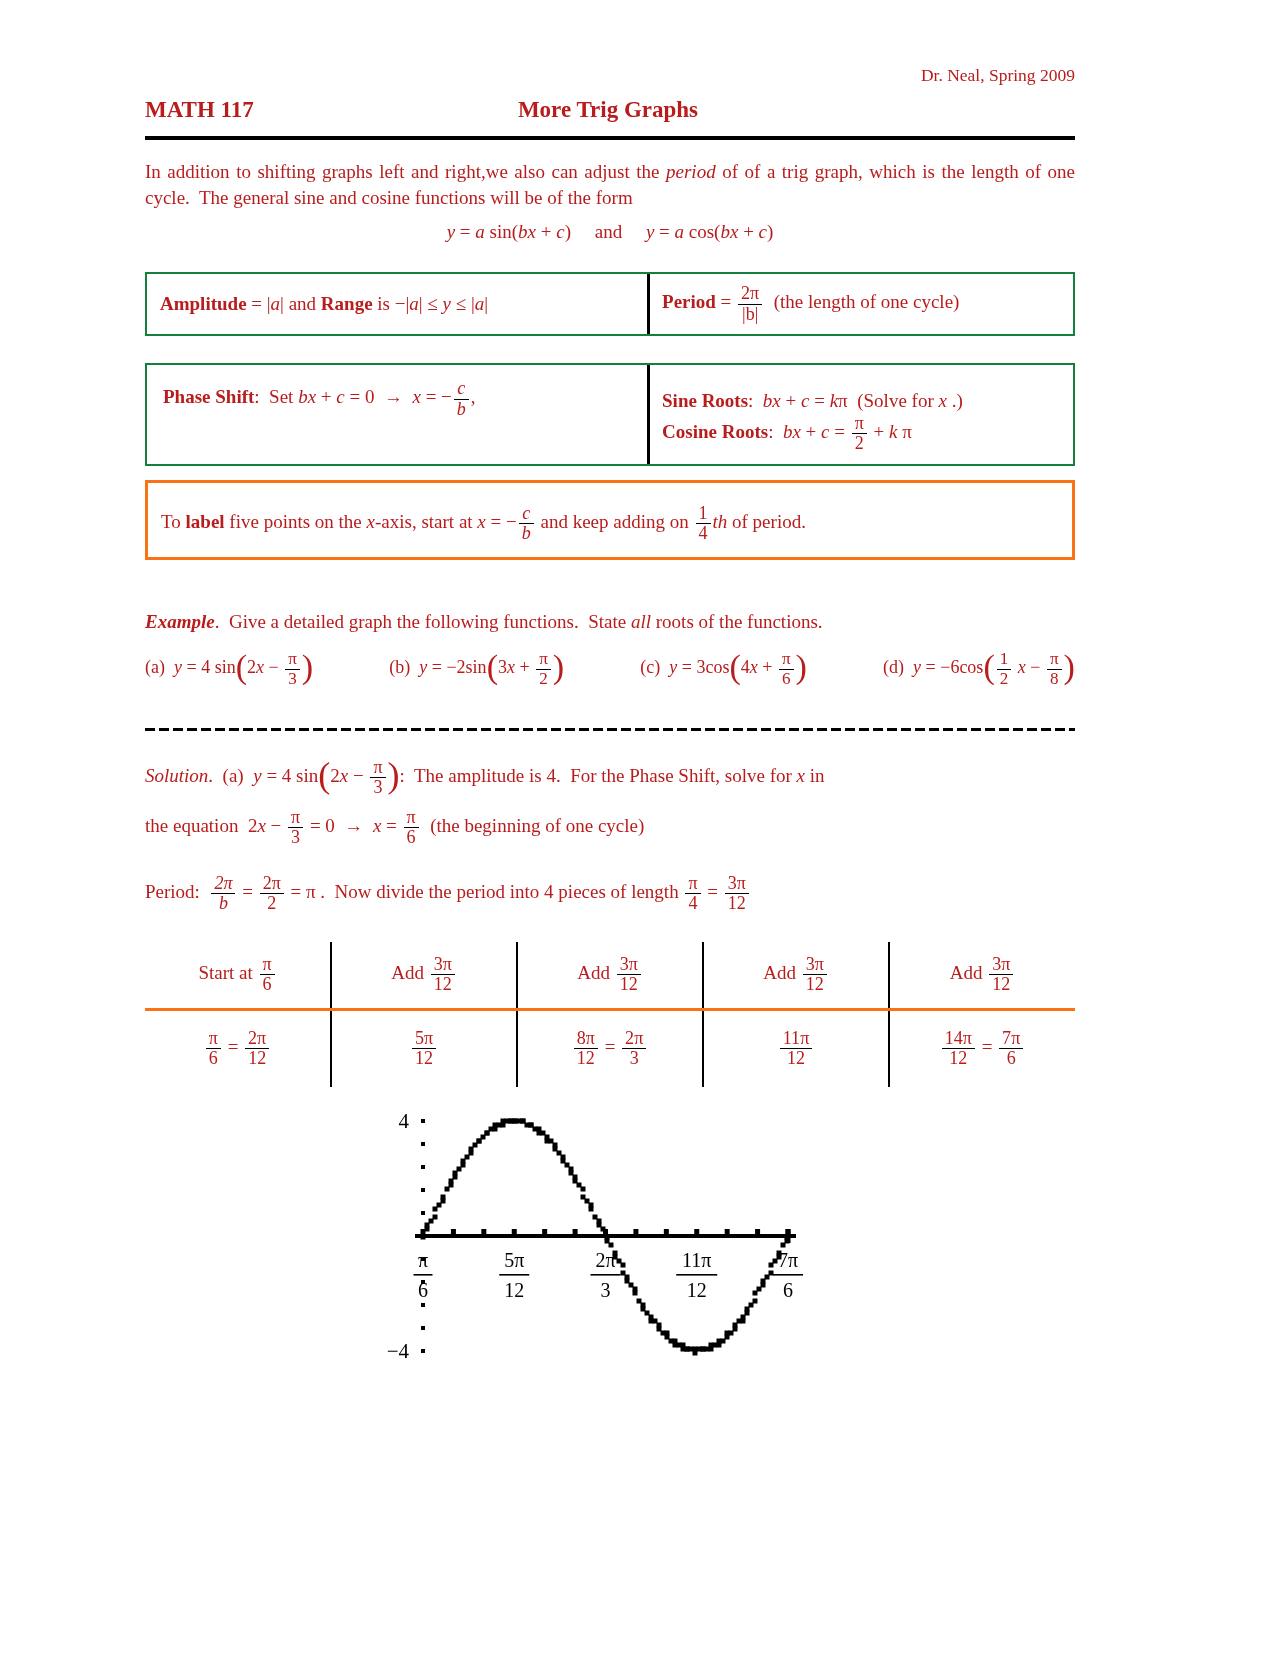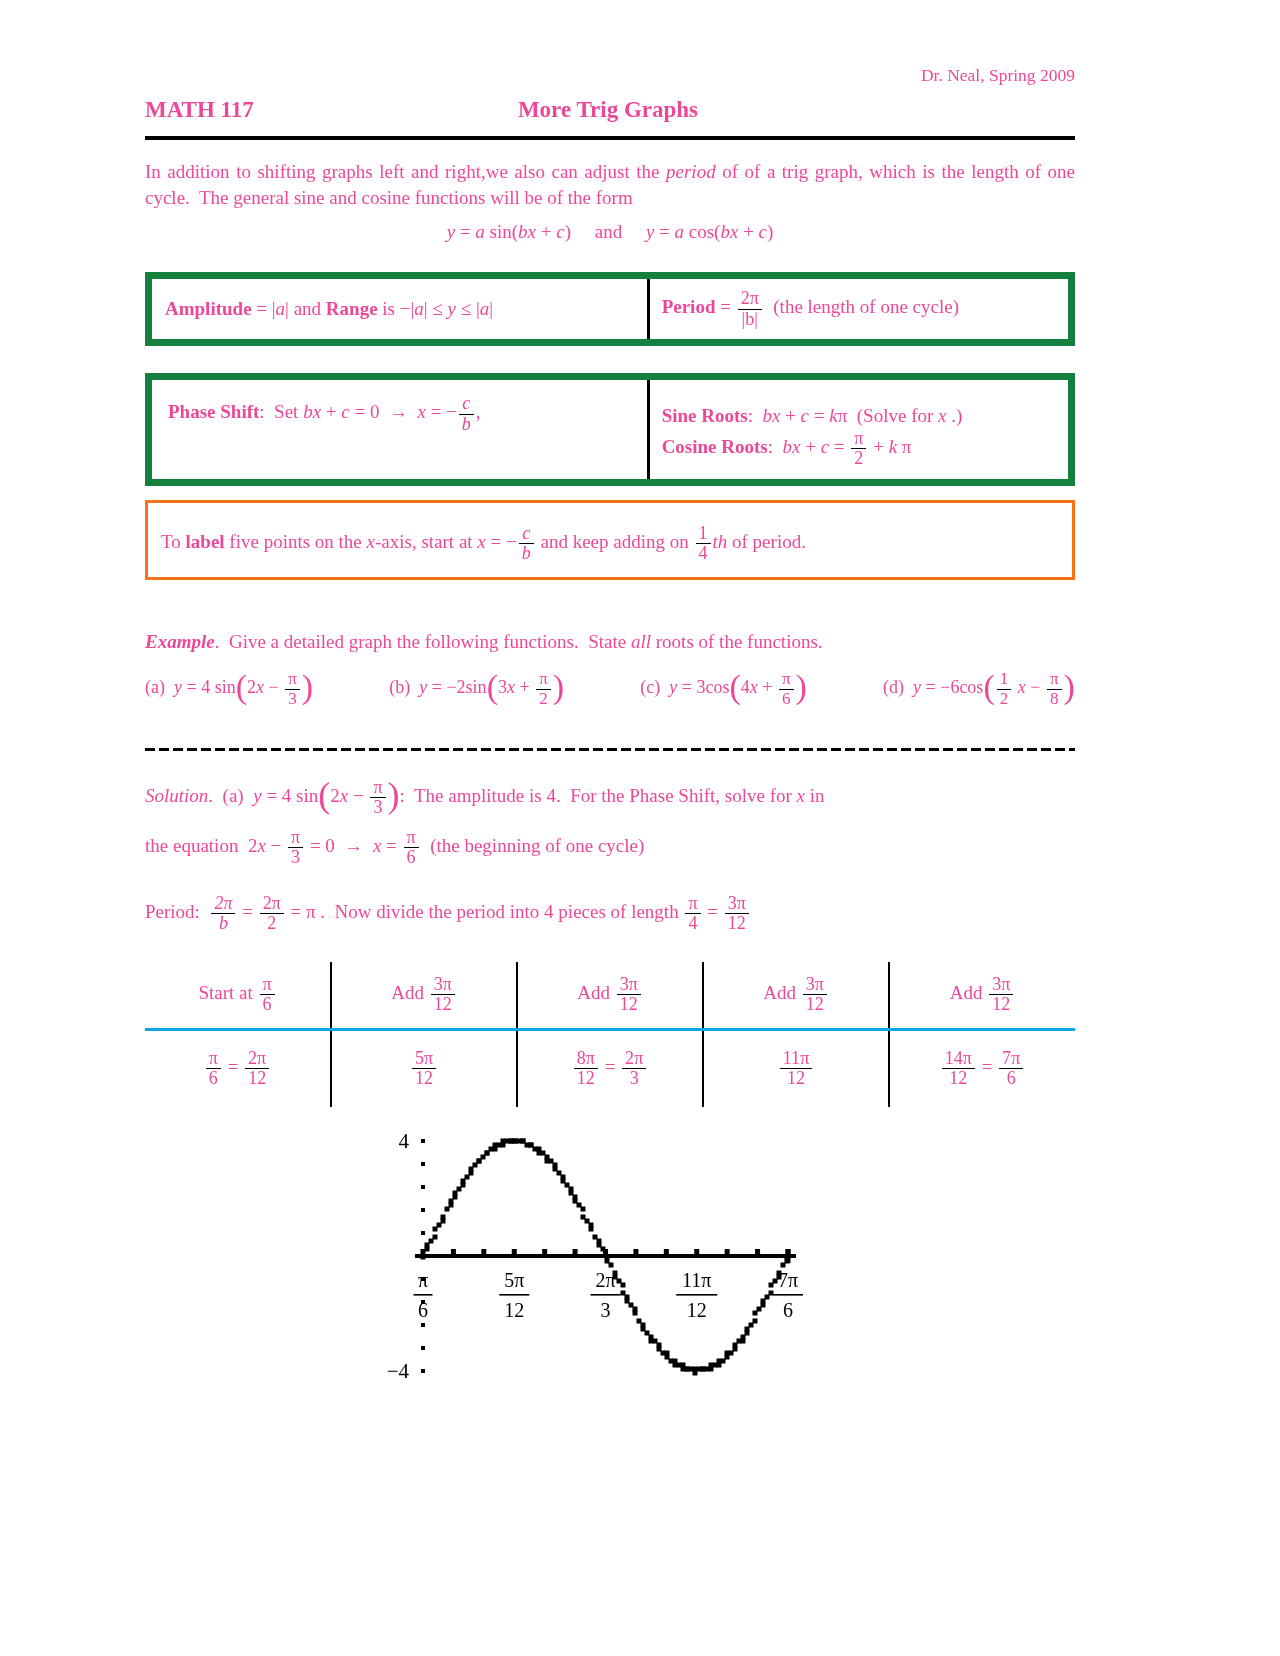--- a/index.html
+++ b/index.html
@@ -1,17 +1,17 @@
 <!DOCTYPE html>
 <html><head>
 <meta charset="utf-8">
 <style>
   html,body{margin:0;padding:0;background:#e8e8e8;}
   .page{
-    width:1280px;height:1656px;background:#ffffff;color:#ec4899;
+    width:1280px;height:1656px;background:#ffffff;color:#b91c1c;
     font-family:"Liberation Serif","DejaVu Serif",serif;
     font-size:19px;line-height:1.3;
     box-sizing:border-box;padding:64px 205px 0 145px;
     position:relative;overflow:hidden;margin:0 auto;
   }
   [data-rich]{white-space:pre-wrap;}
   .b{font-weight:700;}
   .i{font-style:italic;}
   .bi{font-weight:700;font-style:italic;}
   .big{font-size:1.9em;font-weight:400;line-height:0;vertical-align:-0.14em;}
@@ -23,21 +23,21 @@
 
   .author{text-align:right;font-size:17.5px;}
   .title-row{position:relative;margin-top:8px;font-size:23px;font-weight:700;height:32px;}
   .course{position:absolute;left:0;top:0;}
   .doc-title{position:absolute;left:0;right:4px;top:0;text-align:center;}
   .title-rule{height:4px;background:#000;margin-top:9px;}
 
   .intro{margin-top:19px;text-align:justify;line-height:1.36;}
   .formula-line{text-align:center;margin-top:10px;}
 
-  .info-box{border:7px solid #15803d;display:flex;margin-top:27px;}
+  .info-box{border:2px solid #15803d;display:flex;margin-top:27px;}
   .info-box .cell-l{width:54%;box-sizing:border-box;padding:13px 8px 13px 13px;
                     display:flex;flex-direction:column;justify-content:center;}
   .info-box .cell-r{flex:1;border-left:3px solid #000;box-sizing:border-box;
                     padding:10px 6px 10px 12px;display:flex;flex-direction:column;justify-content:center;}
   .box2 .cell-l{justify-content:space-between;padding-top:14px;padding-bottom:12px;padding-left:16px;}
   .box2 .cell-r{justify-content:space-between;padding-top:24px;padding-bottom:10px;}
   .box2 .cell-l > div:first-child{margin-bottom:6px;}
   .box3{border:3px solid #f97316;margin-top:14px;padding:21px 10px 13px 13px;}
 
   .example-line{margin-top:50px;}
@@ -45,21 +45,21 @@
                  align-items:center;font-size:18px;}
   .divider{margin-top:40px;height:2.5px;
            background:repeating-linear-gradient(90deg,#000 0 10px,transparent 10px 14px);}
   .solution-1{margin-top:27px;}
   .solution-2{margin-top:10px;}
   .period-line{margin-top:26px;}
 
   table.qtable{margin-top:28px;width:100%;border-collapse:collapse;}
   .qtable td{border-right:2.5px solid #000;text-align:center;vertical-align:middle;width:20%;}
   .qtable td:last-child{border-right:none;}
-  .qtable thead td{border-bottom:3px solid #0ea5e9;height:64px;}
+  .qtable thead td{border-bottom:3px solid #f97316;height:64px;}
   .qtable tbody td{height:74px;}
 
   .graph-wrap{margin-top:14px;margin-left:238px;width:470px;height:312px;}
 </style>
 </head>
 <body>
 
 <div class="page">
 
   <div class="author">Dr. Neal, Spring 2009</div>

